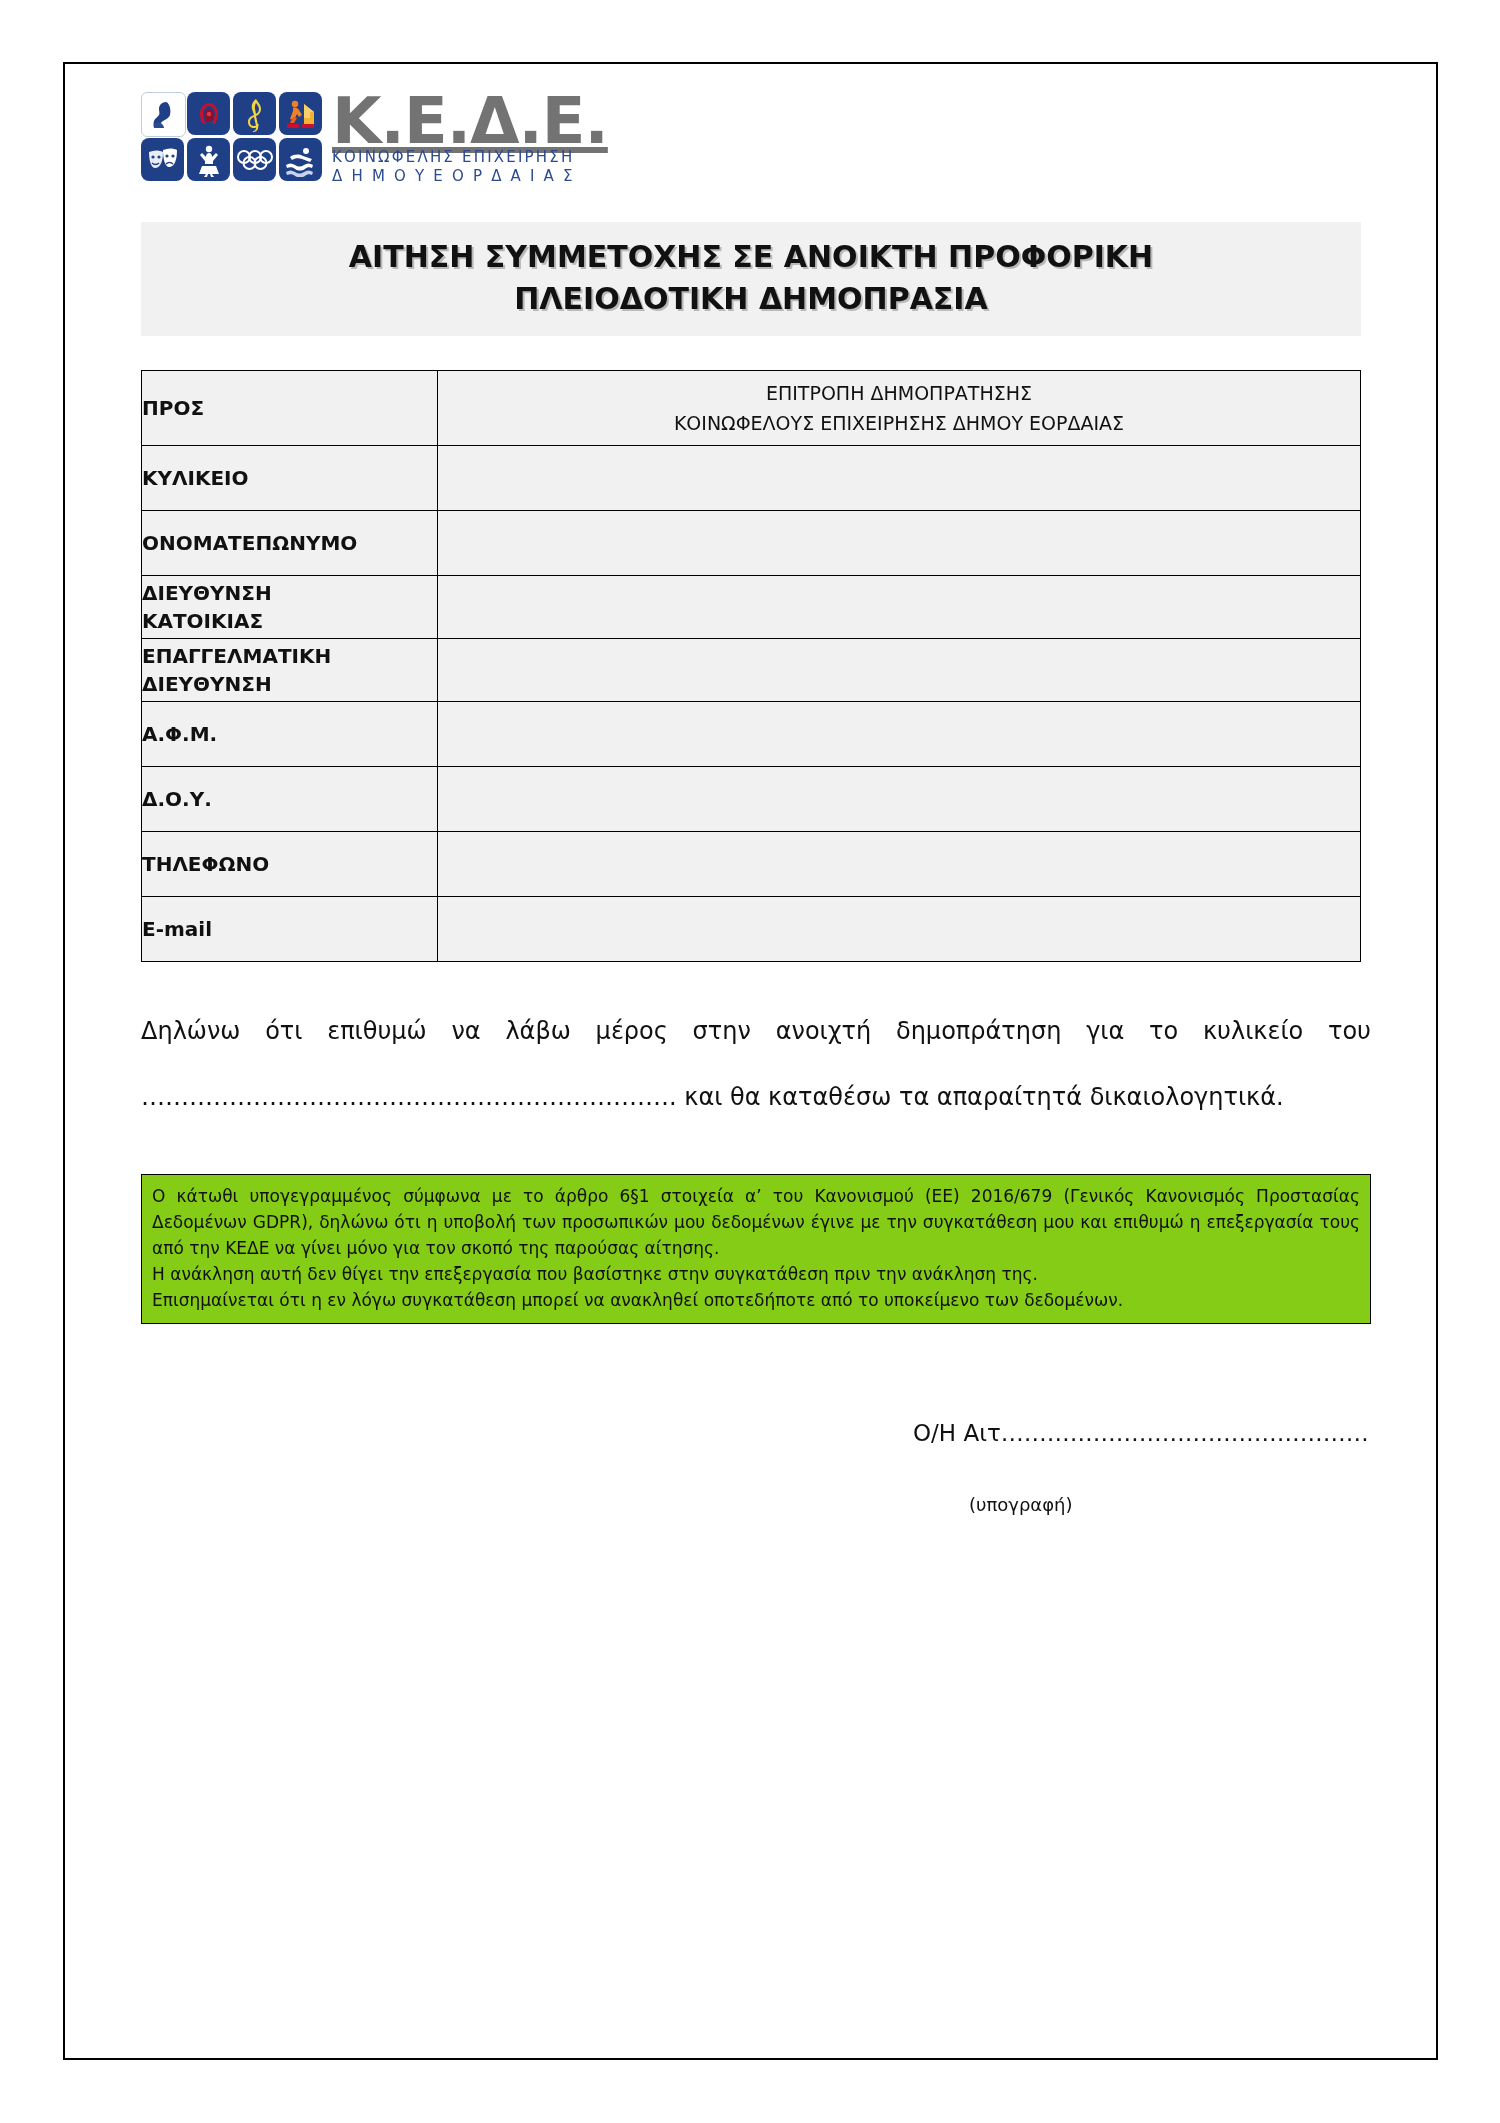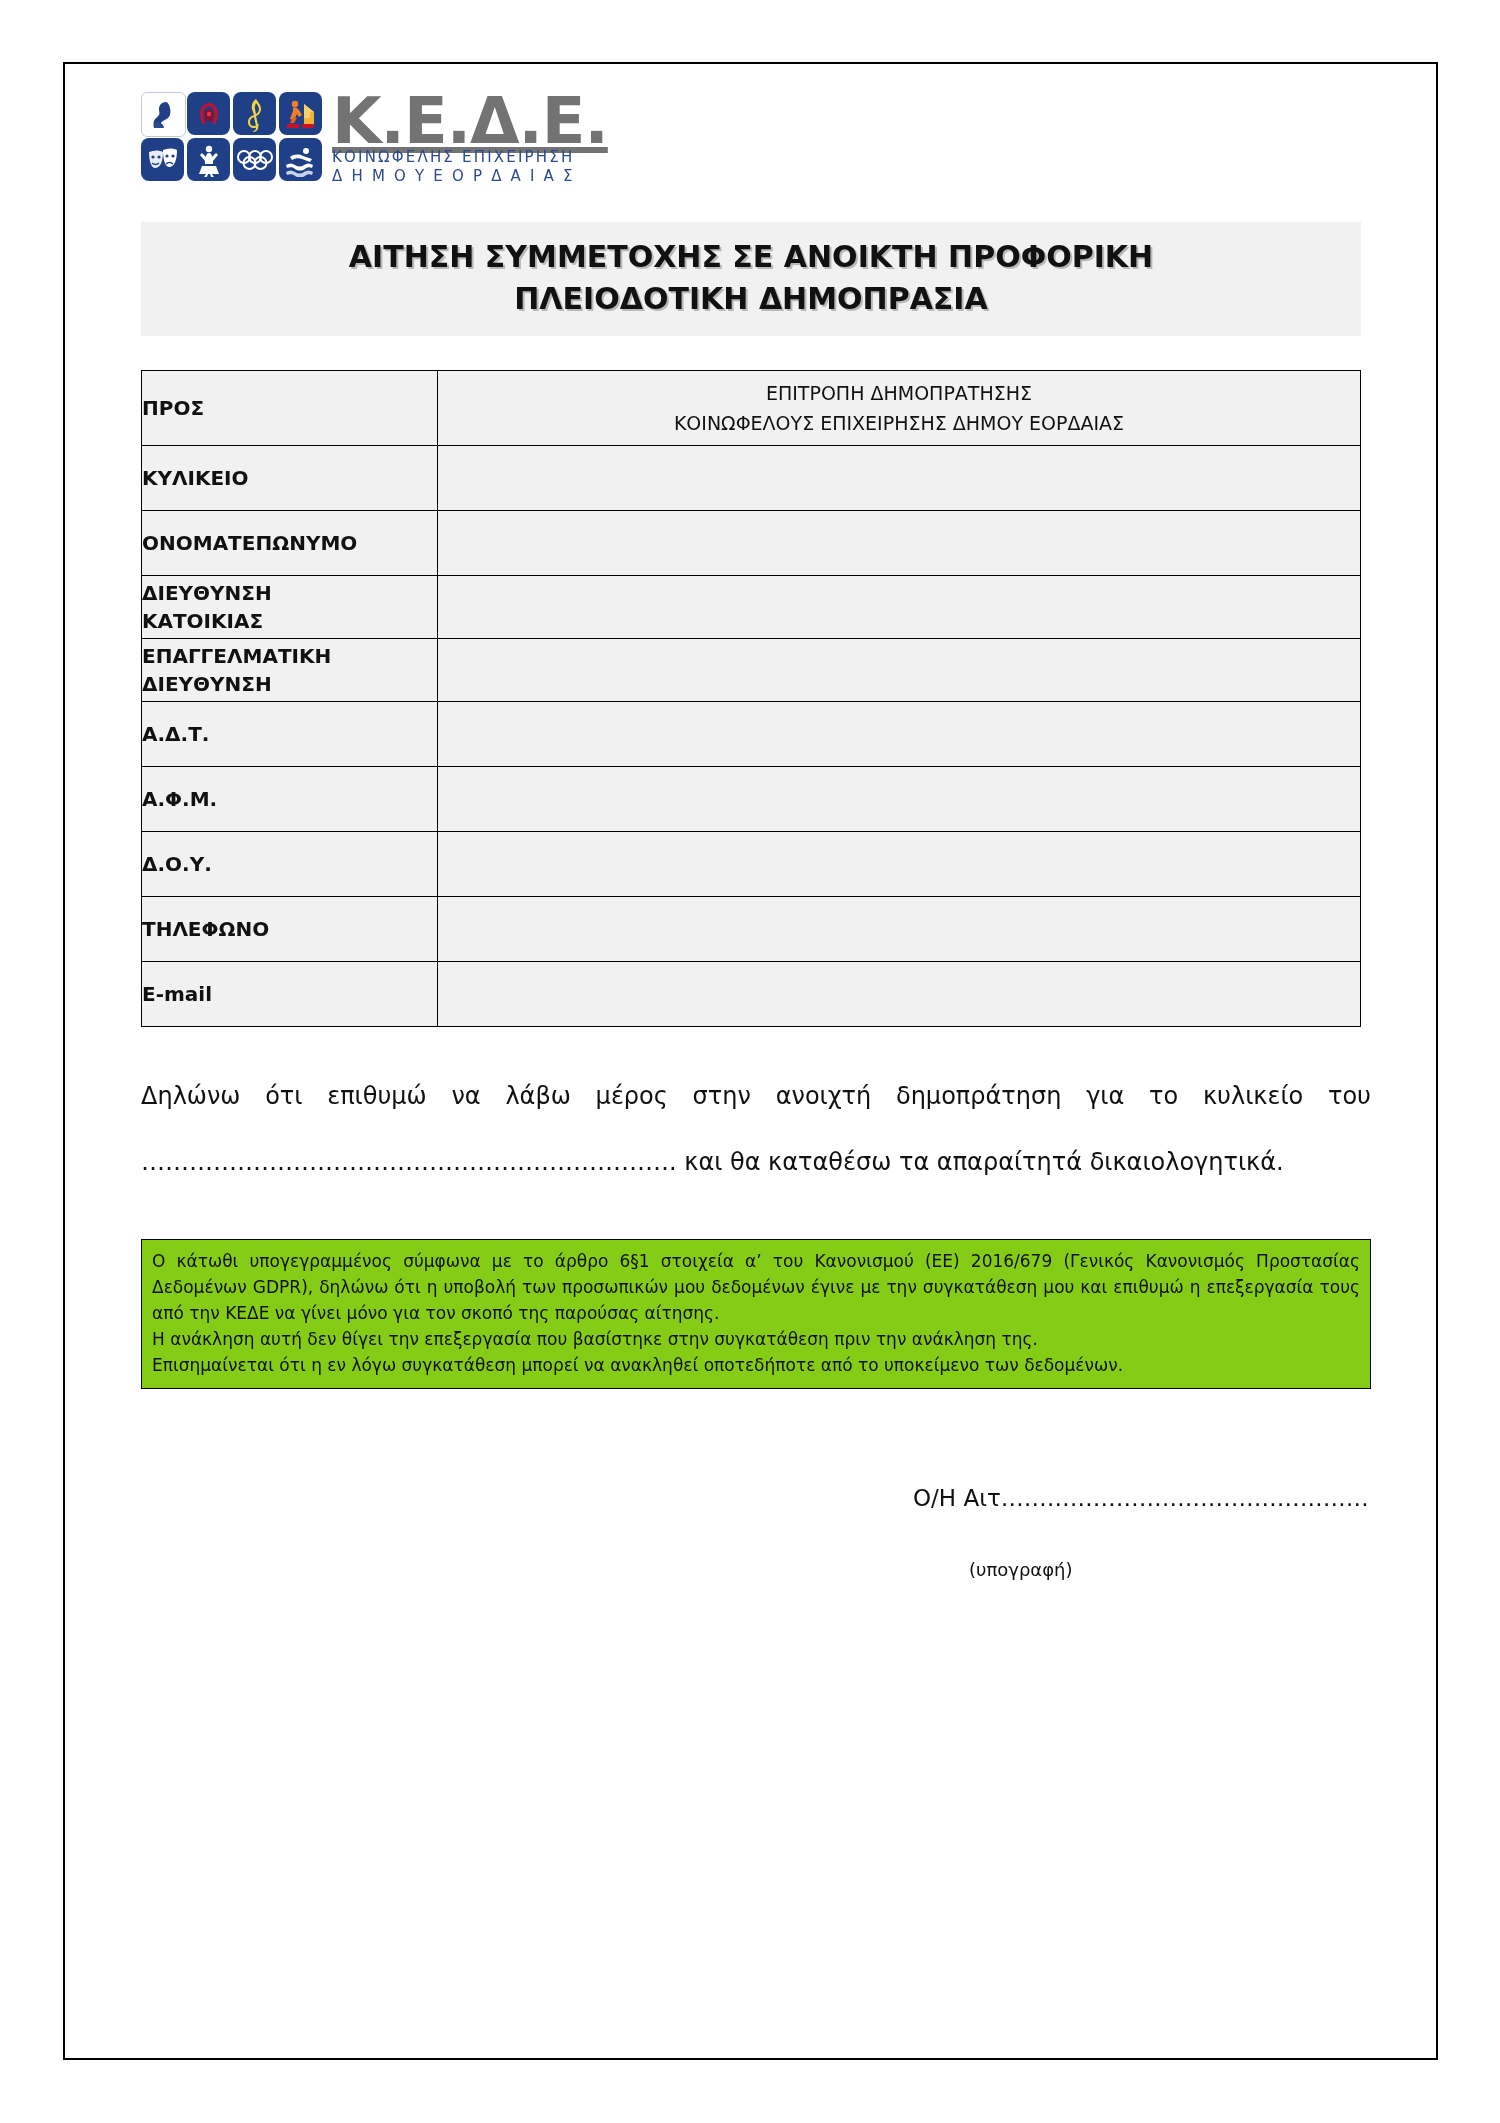--- a/index.html
+++ b/index.html
@@ -332,24 +332,20 @@
         </tr>
 
         <tr class="row-two">
           <td class="label-cell">
             <div>ΕΠΑΓΓΕΛΜΑΤΙΚΗ</div>
             <div>ΔΙΕΥΘΥΝΣΗ</div>
           </td>
           <td class="value-cell"></td>
         </tr>
 
-        <tr class="row-tall">
-          <td class="label-cell">Α.Δ.Τ.</td>
-          <td class="value-cell"></td>
-        </tr>
 
         <tr class="row-tall">
           <td class="label-cell">Α.Φ.Μ.</td>
           <td class="value-cell"></td>
         </tr>
 
         <tr class="row-tall">
           <td class="label-cell">Δ.Ο.Υ.</td>
           <td class="value-cell"></td>
         </tr>

